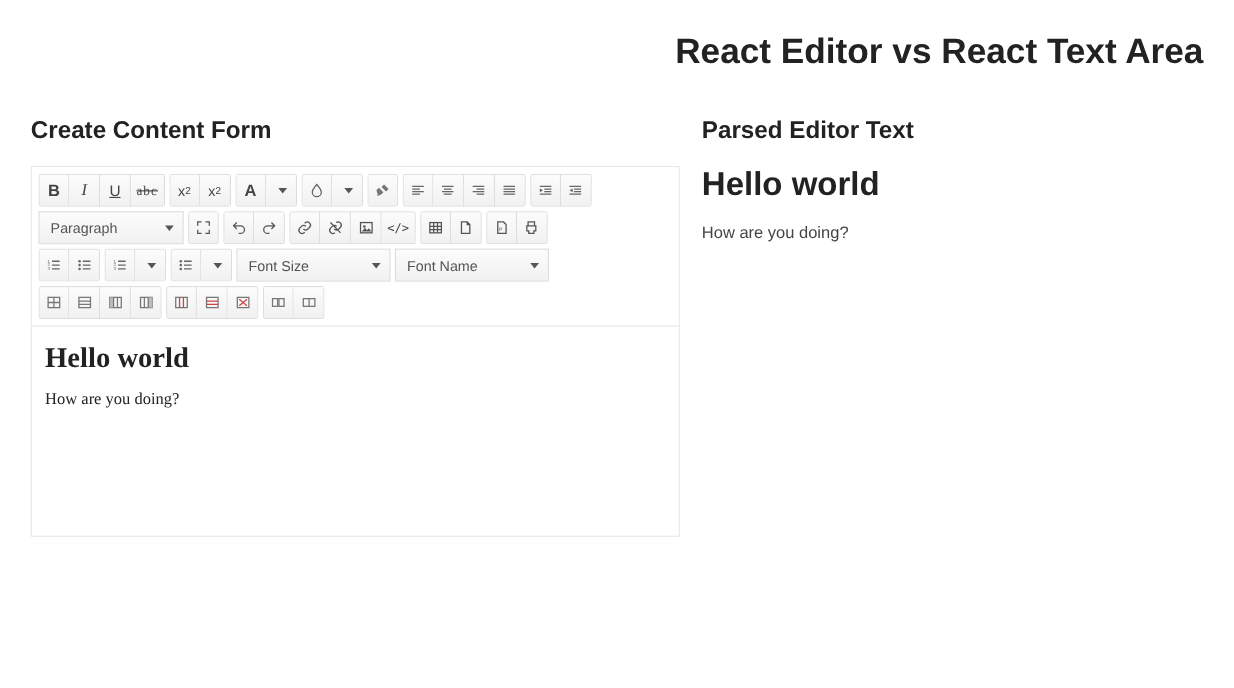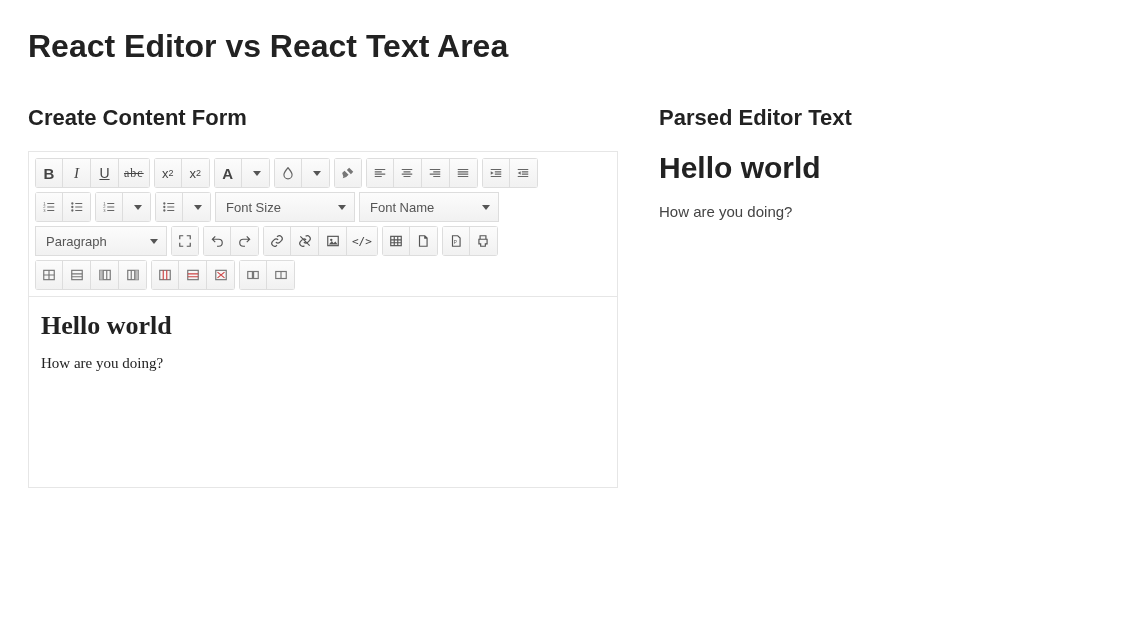--- a/index.html
+++ b/index.html
@@ -8,27 +8,28 @@
     padding: 28px;
     font-family: "Segoe UI", Arial, sans-serif;
     color: #222;
     background: #fff;
     width: 1122px;
   }
   h1.page-title {
     font-size: 32px;
     font-weight: 700;
     margin: 0 0 40px 0;
+    text-align: right;
   }
   .cols {
     display: flex;
     gap: 20px;
   }
   .left { width: 590px; }
-  .right { flex: 1; margin-left: 21px; }
+  .right { flex: 1; }
   h2.section-title {
     font-size: 22px;
     font-weight: 700;
     margin: 0 0 20px 0;
   }
   .editor {
     border: 1px solid #e6e6e6;
   }
   .toolbar {
     padding: 6px 6px 2px 6px;
@@ -196,20 +197,92 @@
             <span class="btn">
               <svg viewBox="0 0 24 24">
                   <path stroke="#666" stroke-width="2" fill="none" d="M3 6h18M10 10h11M10 14h11M3 18h18"></path>
                   <path fill="#666" d="M8 9l-5 3 5 3z"></path>
                 </svg>
             </span>
           </div>
         </div>
 
         <div class="tb-row">
+          <div class="dd" style="width:132px">
+            <span class="label">Paragraph</span>
+              <span class="caret"></span>
+          </div>
+          <div class="group">
+            <span class="btn">
+              <svg viewBox="0 0 24 24">
+                  <path fill="none" stroke="#555" stroke-width="2" d="M3 9V3h6M21 9V3h-6M3 15v6h6M21 15v6h-6"></path>
+                </svg>
+            </span>
+          </div>
+          <div class="group">
+            <span class="btn">
+              <svg viewBox="0 0 24 24">
+                  <path fill="none" stroke="#555" stroke-width="2" d="M9 14l-5-5 5-5M4 9h11a6 6 0 0 1 0 12h-3"></path>
+                </svg>
+            </span>
+            <span class="btn">
+              <svg viewBox="0 0 24 24">
+                  <path fill="none" stroke="#555" stroke-width="2" d="M15 14l5-5-5-5M20 9H9a6 6 0 0 0 0 12h3"></path>
+                </svg>
+            </span>
+          </div>
+          <div class="group">
+            <span class="btn">
+              <svg viewBox="0 0 24 24">
+                  <path fill="none" stroke="#555" stroke-width="2" d="M10 14a5 5 0 0 0 7 0l3-3a5 5 0 0 0-7-7l-1 1M14 10a5 5 0 0 0-7 0l-3 3a5 5 0 0 0 7 7l1-1"></path>
+                </svg>
+            </span>
+            <span class="btn">
+              <svg viewBox="0 0 24 24">
+                  <path fill="none" stroke="#555" stroke-width="2" d="M10 14a5 5 0 0 0 7 0l3-3a5 5 0 0 0-7-7M14 10a5 5 0 0 0-7 0l-3 3a5 5 0 0 0 7 7M4 4l16 16"></path>
+                </svg>
+            </span>
+            <span class="btn">
+              <svg viewBox="0 0 24 24">
+                  <rect x="3" y="4" width="18" height="16" fill="none" stroke="#555" stroke-width="2"></rect>
+                  <circle cx="9" cy="10" r="2" fill="#555"></circle>
+                  <path fill="#555" d="M5 18l5-6 3 4 3-3 4 5z"></path>
+                </svg>
+            </span>
+            <span class="btn" style="font-size:11px;font-family:monospace">&lt;/&gt;</span>
+          </div>
+          <div class="group">
+            <span class="btn">
+              <svg viewBox="0 0 24 24">
+                  <rect x="3" y="4" width="18" height="16" fill="none" stroke="#555" stroke-width="2"></rect>
+                  <path stroke="#555" stroke-width="2" d="M3 10h18M3 15h18M9 4v16M15 4v16"></path>
+                </svg>
+            </span>
+            <span class="btn">
+              <svg viewBox="0 0 24 24">
+                  <path fill="none" stroke="#555" stroke-width="2" d="M6 3h9l4 4v14H6z M15 3v4h4"></path>
+                </svg>
+            </span>
+          </div>
+          <div class="group">
+            <span class="btn">
+              <svg viewBox="0 0 24 24">
+                  <path fill="none" stroke="#555" stroke-width="2" d="M6 3h9l4 4v14H6z"></path>
+                  <text x="8" y="17" font-size="8" fill="#555">P</text>
+                </svg>
+            </span>
+            <span class="btn">
+              <svg viewBox="0 0 24 24">
+                  <path fill="none" stroke="#555" stroke-width="2" d="M7 9V3h10v6M5 9h14v8h-3v4H8v-4H5z"></path>
+                </svg>
+            </span>
+          </div>
+        </div>
+
+        <div class="tb-row">
           <div class="group">
             <span class="btn">
               <svg viewBox="0 0 24 24">
                   <path stroke="#666" stroke-width="2" d="M9 6h12M9 12h12M9 18h12"></path>
                   <text x="2" y="8" font-size="7" fill="#666">1</text>
                   <text x="2" y="14" font-size="7" fill="#666">2</text>
                   <text x="2" y="20" font-size="7" fill="#666">3</text>
                 </svg>
             </span>
             <span class="btn">
@@ -247,92 +320,20 @@
                 <span class="caret"></span>
               </span>
           </div>
           <div class="dd" style="width:140px">
             <span class="label">Font Size</span>
               <span class="caret"></span>
           </div>
           <div class="dd" style="width:140px">
             <span class="label">Font Name</span>
               <span class="caret"></span>
-          </div>
-        </div>
-
-        <div class="tb-row">
-          <div class="dd" style="width:132px">
-            <span class="label">Paragraph</span>
-              <span class="caret"></span>
-          </div>
-          <div class="group">
-            <span class="btn">
-              <svg viewBox="0 0 24 24">
-                  <path fill="none" stroke="#555" stroke-width="2" d="M3 9V3h6M21 9V3h-6M3 15v6h6M21 15v6h-6"></path>
-                </svg>
-            </span>
-          </div>
-          <div class="group">
-            <span class="btn">
-              <svg viewBox="0 0 24 24">
-                  <path fill="none" stroke="#555" stroke-width="2" d="M9 14l-5-5 5-5M4 9h11a6 6 0 0 1 0 12h-3"></path>
-                </svg>
-            </span>
-            <span class="btn">
-              <svg viewBox="0 0 24 24">
-                  <path fill="none" stroke="#555" stroke-width="2" d="M15 14l5-5-5-5M20 9H9a6 6 0 0 0 0 12h3"></path>
-                </svg>
-            </span>
-          </div>
-          <div class="group">
-            <span class="btn">
-              <svg viewBox="0 0 24 24">
-                  <path fill="none" stroke="#555" stroke-width="2" d="M10 14a5 5 0 0 0 7 0l3-3a5 5 0 0 0-7-7l-1 1M14 10a5 5 0 0 0-7 0l-3 3a5 5 0 0 0 7 7l1-1"></path>
-                </svg>
-            </span>
-            <span class="btn">
-              <svg viewBox="0 0 24 24">
-                  <path fill="none" stroke="#555" stroke-width="2" d="M10 14a5 5 0 0 0 7 0l3-3a5 5 0 0 0-7-7M14 10a5 5 0 0 0-7 0l-3 3a5 5 0 0 0 7 7M4 4l16 16"></path>
-                </svg>
-            </span>
-            <span class="btn">
-              <svg viewBox="0 0 24 24">
-                  <rect x="3" y="4" width="18" height="16" fill="none" stroke="#555" stroke-width="2"></rect>
-                  <circle cx="9" cy="10" r="2" fill="#555"></circle>
-                  <path fill="#555" d="M5 18l5-6 3 4 3-3 4 5z"></path>
-                </svg>
-            </span>
-            <span class="btn" style="font-size:11px;font-family:monospace">&lt;/&gt;</span>
-          </div>
-          <div class="group">
-            <span class="btn">
-              <svg viewBox="0 0 24 24">
-                  <rect x="3" y="4" width="18" height="16" fill="none" stroke="#555" stroke-width="2"></rect>
-                  <path stroke="#555" stroke-width="2" d="M3 10h18M3 15h18M9 4v16M15 4v16"></path>
-                </svg>
-            </span>
-            <span class="btn">
-              <svg viewBox="0 0 24 24">
-                  <path fill="none" stroke="#555" stroke-width="2" d="M6 3h9l4 4v14H6z M15 3v4h4"></path>
-                </svg>
-            </span>
-          </div>
-          <div class="group">
-            <span class="btn">
-              <svg viewBox="0 0 24 24">
-                  <path fill="none" stroke="#555" stroke-width="2" d="M6 3h9l4 4v14H6z"></path>
-                  <text x="8" y="17" font-size="8" fill="#555">P</text>
-                </svg>
-            </span>
-            <span class="btn">
-              <svg viewBox="0 0 24 24">
-                  <path fill="none" stroke="#555" stroke-width="2" d="M7 9V3h10v6M5 9h14v8h-3v4H8v-4H5z"></path>
-                </svg>
-            </span>
           </div>
         </div>
 
         <div class="tb-row">
           <div class="group">
             <span class="btn">
                 <svg viewBox="0 0 24 24">
                   <rect x="3" y="4" width="18" height="16" fill="none" stroke="#777" stroke-width="2"></rect>
                   <path stroke="#777" stroke-width="2" d="M3 12h18M12 4v16"></path>
                 </svg>

